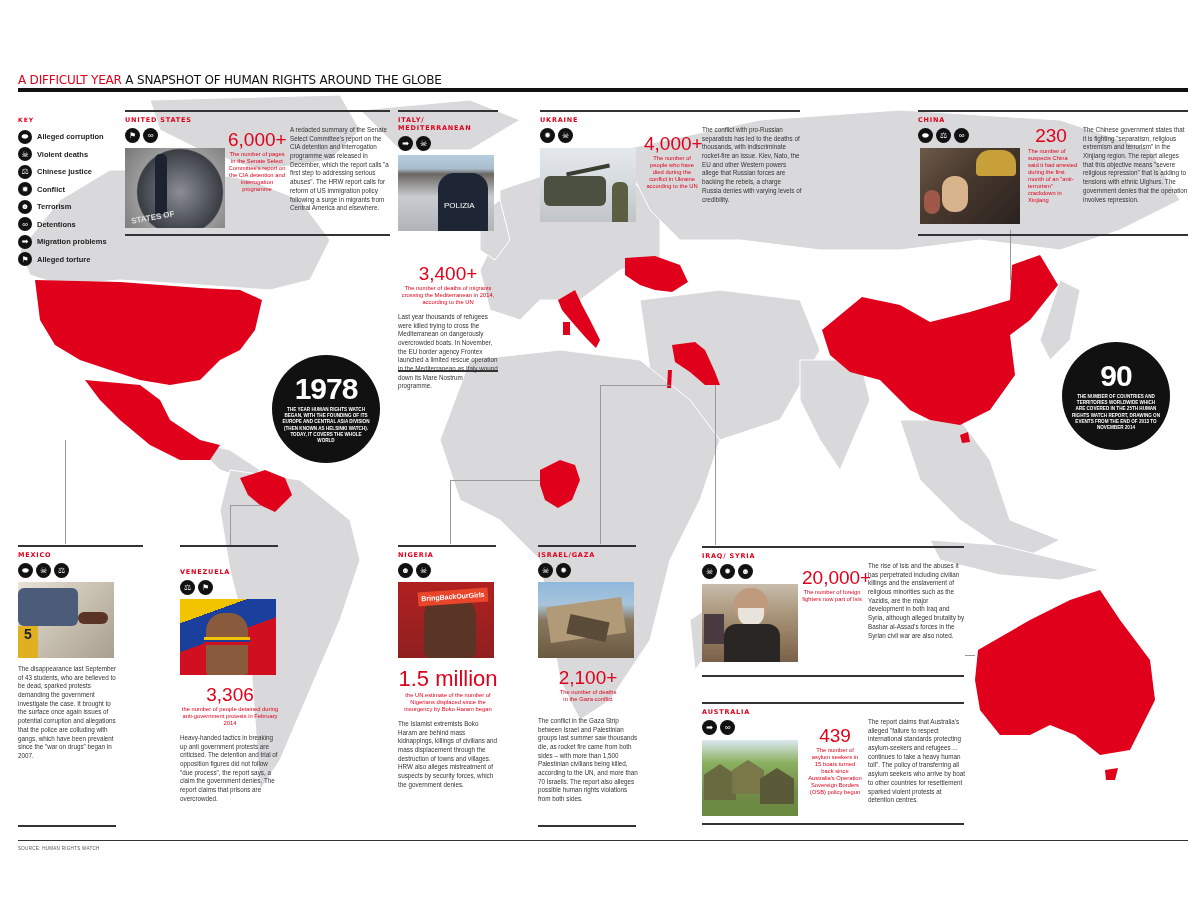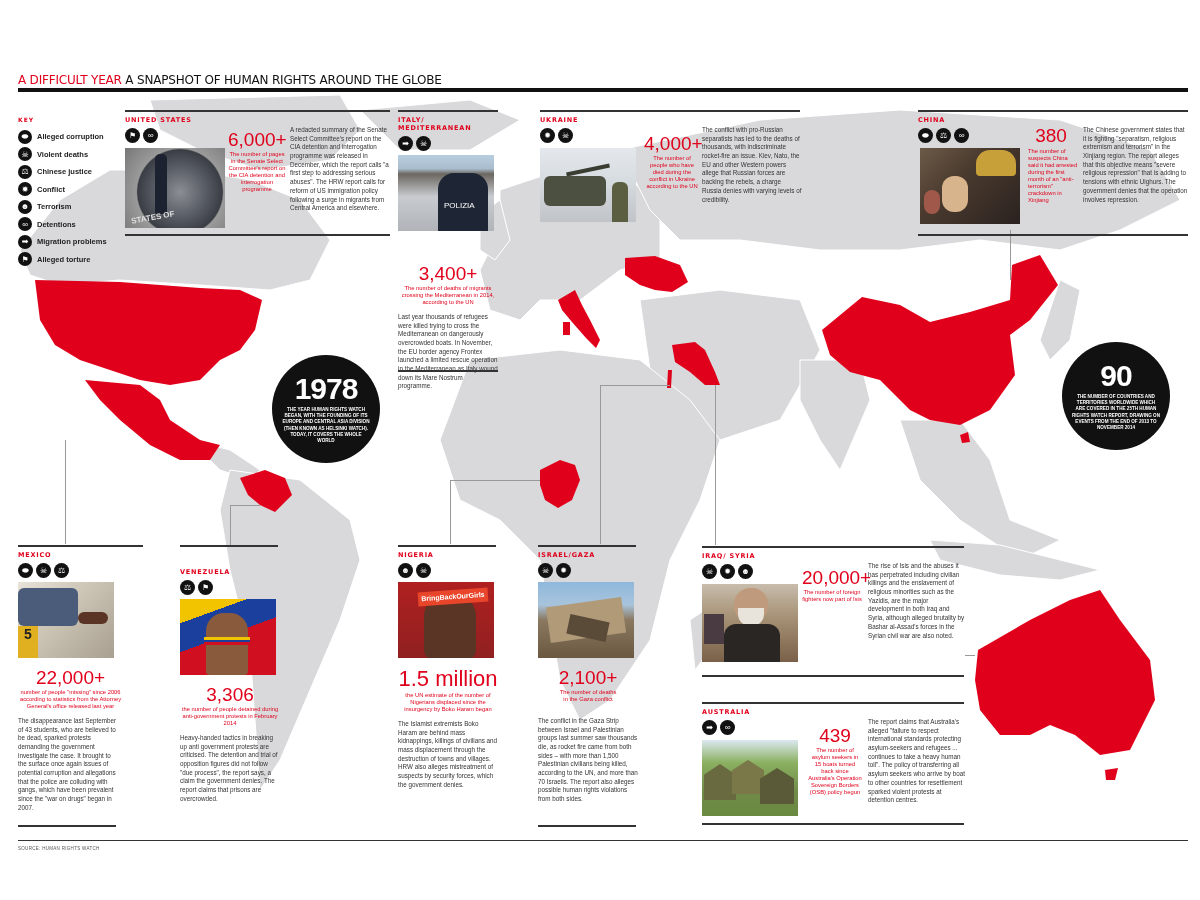--- a/index.html
+++ b/index.html
@@ -213,21 +213,21 @@
       <span class="icon">⬬</span>
       <span class="icon">⚖</span>
       <span class="icon">∞</span>
     </div>
   <div class="photo" style="position:absolute;left:2px;top:36px;width:100px;height:76px;background:linear-gradient(135deg,#6c5a48 0,#4a3a2e 40%,#2a2220 100%);">
     <div style="position:absolute;left:56px;top:2px;width:40px;height:26px;background:#c8a03a;border-radius:14px 14px 4px 4px;"></div>
     <div style="position:absolute;left:22px;top:28px;width:26px;height:36px;background:#d8b48c;border-radius:12px;"></div>
     <div style="position:absolute;left:4px;top:42px;width:16px;height:24px;background:#a0584a;border-radius:8px;"></div>
   </div>
   <div style="position:absolute;left:106px;top:14px;width:54px;text-align:center;">
-    <div class="stat" style="font-size:19px;">380</div>
+    <div class="stat" style="font-size:19px;">230</div>
     <div class="stat-caption" style="margin-top:3px;text-align:left;padding-left:4px;">The number of suspects China said it had arrested during the first month of an "anti-terrorism" crackdown in Xinjiang</div>
   </div>
   <div class="body-text" style="position:absolute;left:165px;top:14px;width:105px;">The Chinese government states that it is fighting "separatism, religious extremism and terrorism" in the Xinjiang region. The report alleges that this objective means "severe religious repression" that is adding to tensions with ethnic Uighurs. The government denies that the operation involves repression.</div>
 </div>
 <div class="rule" style="left:918px;top:234px;width:270px;"></div>
 
 <div class="circle" style="left:272px;top:355px;width:108px;height:108px;">
   <div class="big">1978</div>
   <div class="small">THE YEAR HUMAN RIGHTS WATCH BEGAN, WITH THE FOUNDING OF ITS EUROPE AND CENTRAL ASIA DIVISION (THEN KNOWN AS HELSINKI WATCH). TODAY, IT COVERS THE WHOLE WORLD</div>
 </div>
@@ -241,24 +241,20 @@
   <div class="country">MEXICO</div>
   <div class="icons">
       <span class="icon">⬬</span>
       <span class="icon">☠</span>
       <span class="icon">⚖</span>
     </div>
   <div class="photo" style="width:96px;height:76px;background:linear-gradient(135deg,#e8e2d8 0,#c8c0b0 50%,#a89f90 100%);">
     <div style="position:absolute;left:0;top:6px;width:60px;height:38px;background:#4a5c7a;border-radius:6px;"></div>
     <div style="position:absolute;left:0;top:44px;width:20px;height:32px;background:#e0b020;color:#222;font-size:14px;font-weight:bold;text-align:center;">5</div>
     <div style="position:absolute;left:60px;top:30px;width:30px;height:12px;background:#5a3424;border-radius:6px;"></div>
-  </div>
-  <div style="text-align:center;margin-top:10px;width:105px;">
-    <div class="stat" style="font-size:19px;">22,000+</div>
-    <div class="stat-caption" style="margin-top:2px;">number of people "missing" since 2006 according to statistics from the Attorney General's office released last year</div>
   </div>
   <div class="body-text" style="margin-top:7px;width:102px;">The disappearance last September of 43 students, who are believed to be dead, sparked protests demanding the government investigate the case. It brought to the surface once again issues of potential corruption and allegations that the police are colluding with gangs, which have been prevalent since the "war on drugs" began in 2007.</div>
 </div>
 <div class="rule" style="left:18px;top:825px;width:98px;"></div>
 
 <div class="rule" style="left:180px;top:545px;width:98px;"></div>
 <div class="panel" style="left:180px;top:564px;width:100px;">
   <div class="country">VENEZUELA</div>
   <div class="icons">
       <span class="icon">⚖</span>

